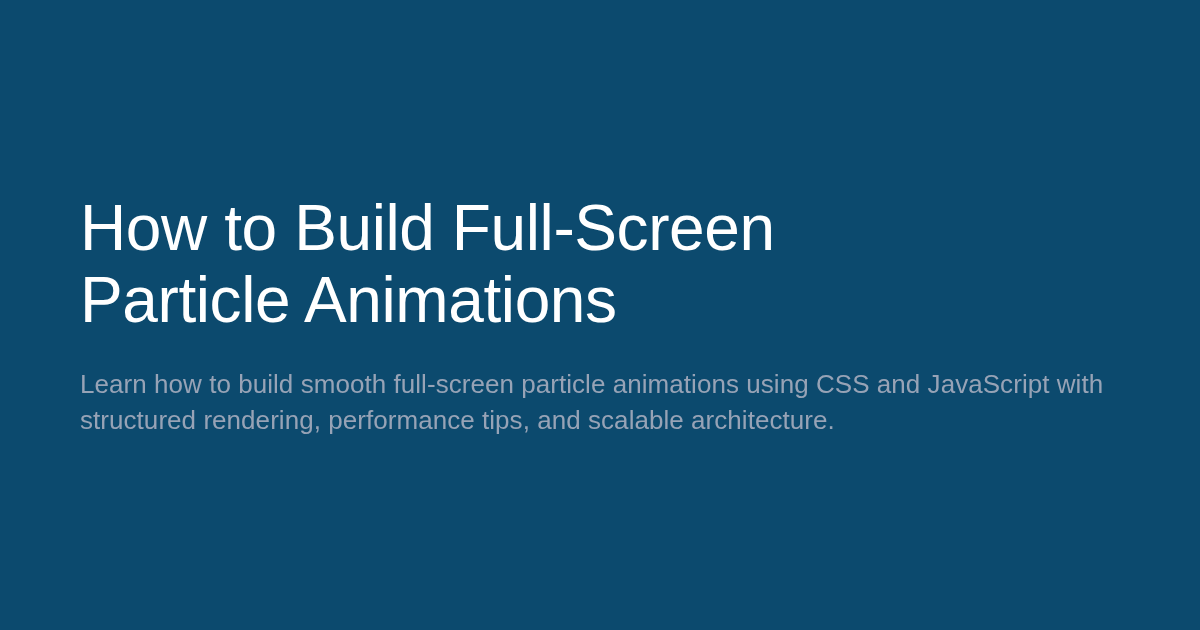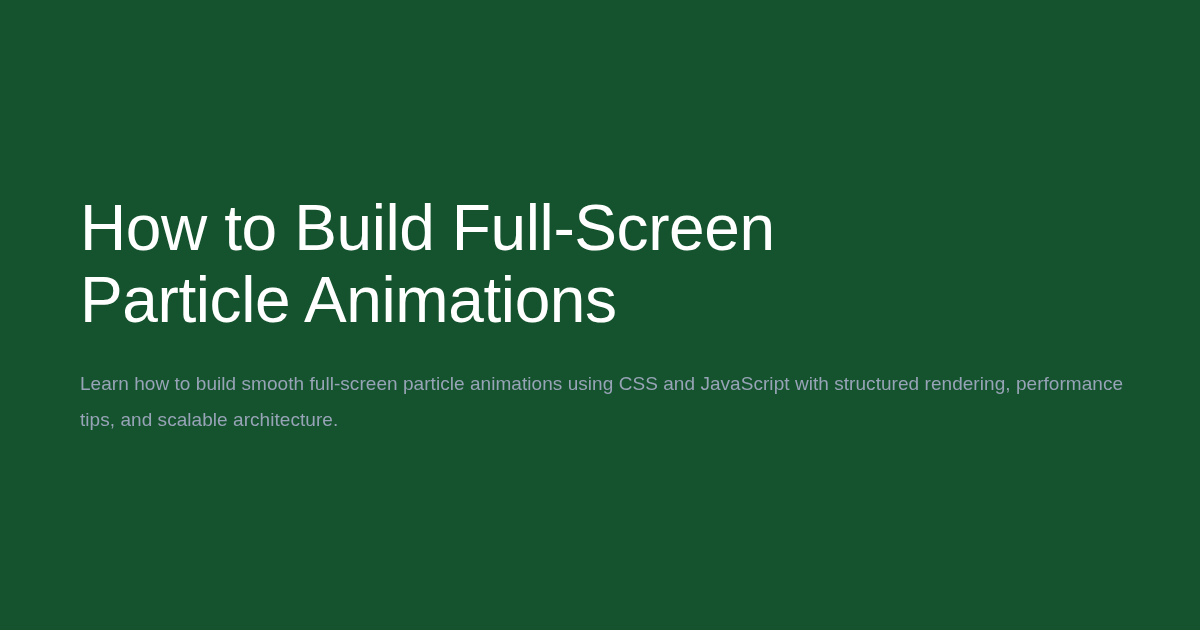--- a/index.html
+++ b/index.html
@@ -13,21 +13,21 @@
     overflow: hidden;
     font-family: "Liberation Sans", sans-serif;
     -webkit-font-smoothing: antialiased;
   }
 
   .og-card {
     position: relative;
     box-sizing: border-box;
     width: 1200px;
     height: 630px;
-    background: #14532d;
+    background: #0c4a6e;
     display: flex;
     flex-direction: column;
     justify-content: center;
     padding: 0 80px;
   }
 
   .content {
     width: 1045px;
   }
 
@@ -36,21 +36,21 @@
     font-size: 64px;
     line-height: 72px;
     font-weight: 400;
     letter-spacing: -0.4px;
     color: #ffffff;
     max-width: 900px;
   }
 
   .og-subtitle {
     margin: 30px 0 0 0;
-    font-size: 19px;
+    font-size: 26px;
     line-height: 36px;
     font-weight: 400;
     letter-spacing: 0.05px;
     color: #97a3b6;
     max-width: 1045px;
   }
 
   .og-date {
     margin: 56px 0 0 0;
     font-size: 21px;

